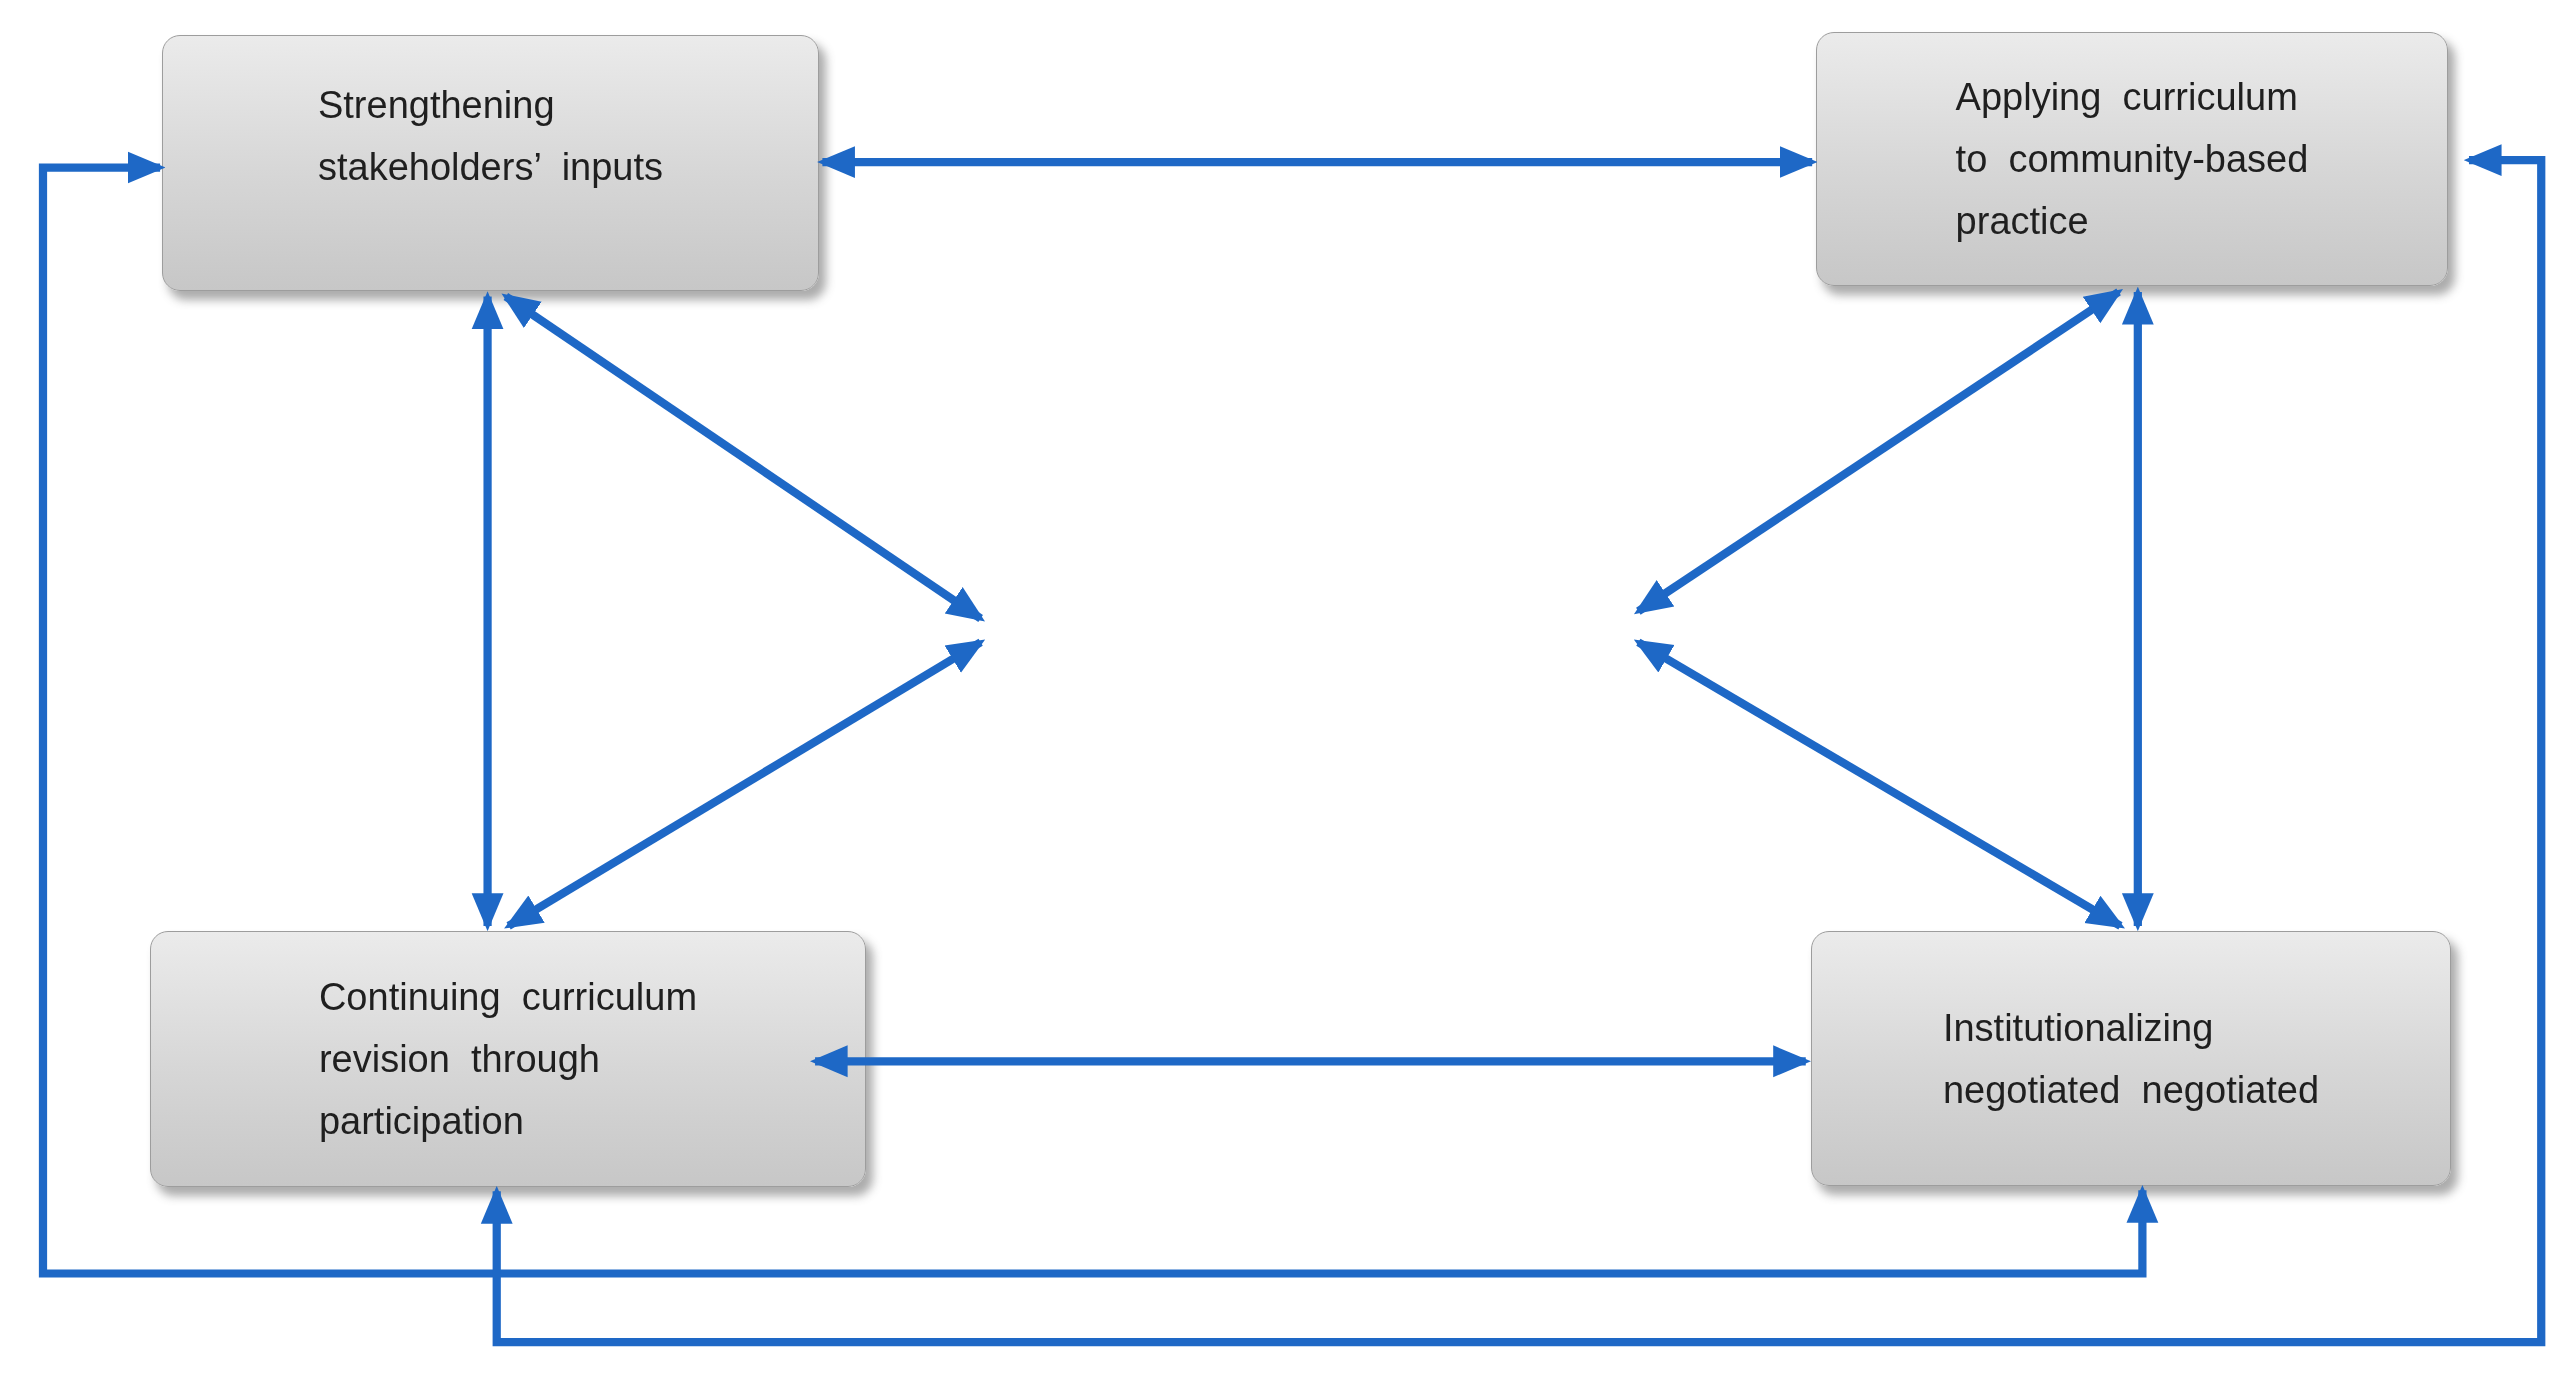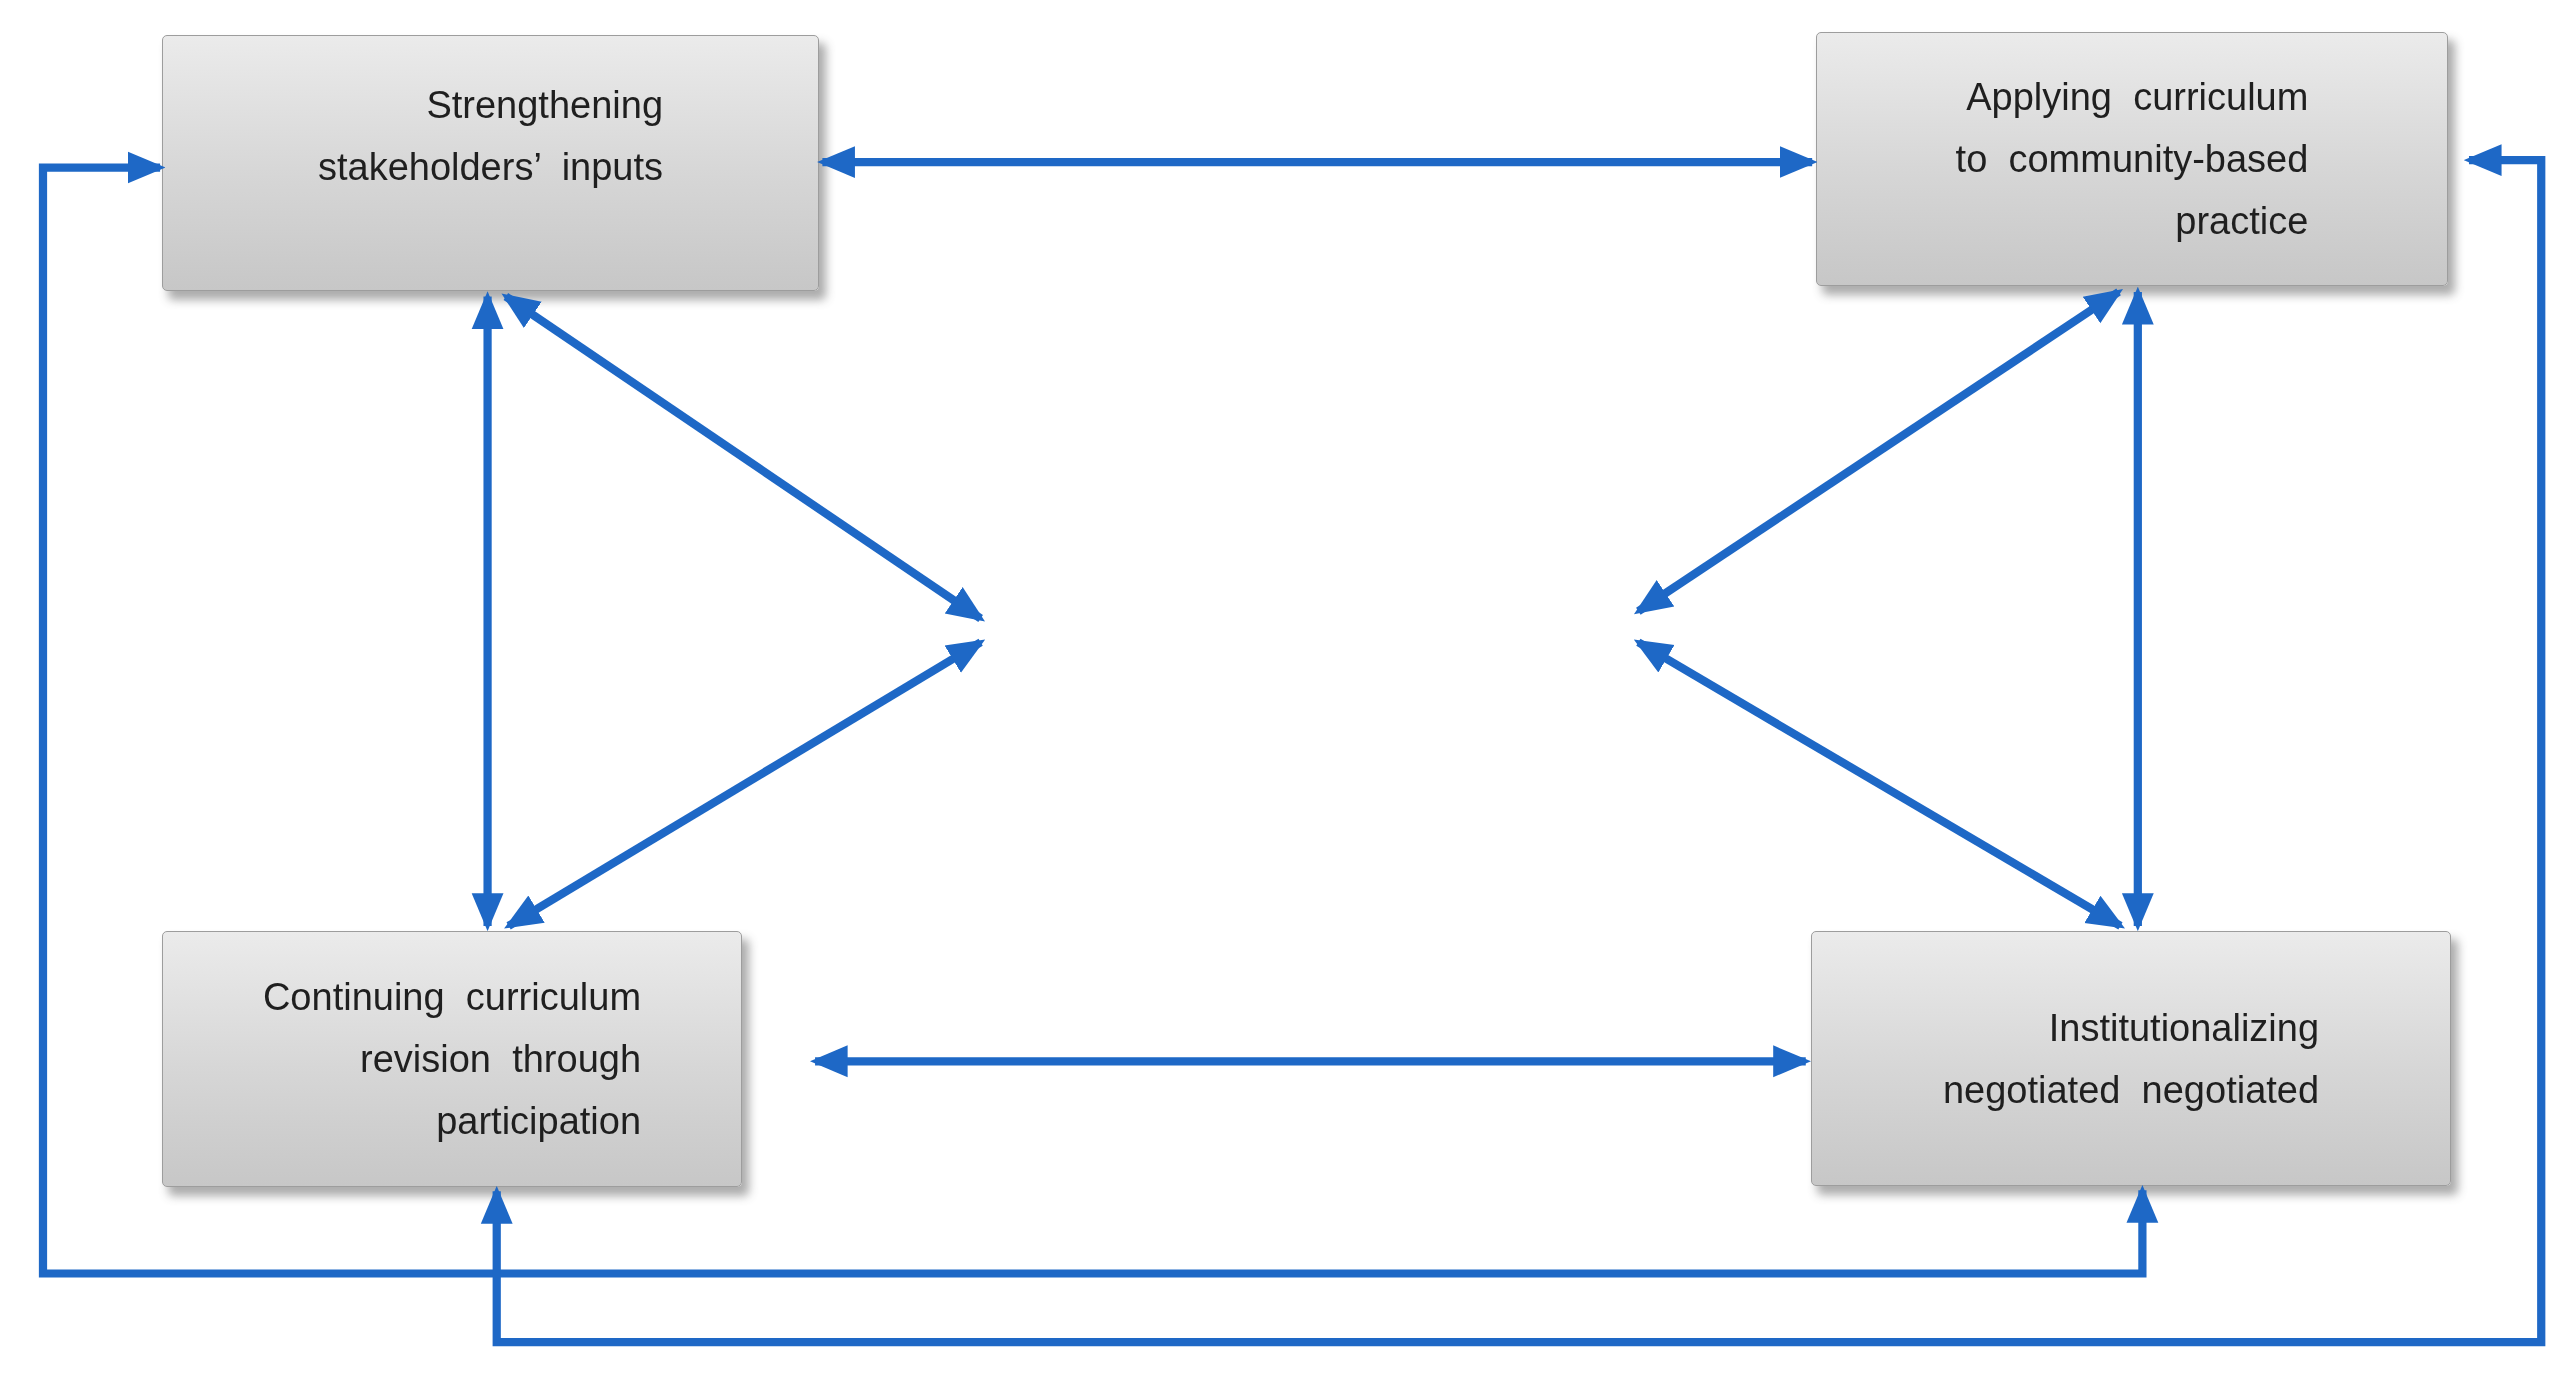--- a/index.html
+++ b/index.html
@@ -28,36 +28,36 @@
     stroke:var(--arrow);
     stroke-width:9;
     fill:none;
     stroke-linejoin:miter;
   }
   .arrowhead-glyph{fill:var(--arrow);}
   .node{
     position:absolute;
     box-sizing:border-box;
     display:flex;align-items:center;justify-content:center;
-    text-align:right;
+    text-align:left;
     background:linear-gradient(180deg,var(--box-top) 0%,var(--box-mid) 55%,var(--box-bot) 100%);
     border:1.8px solid var(--box-border);
-    border-radius:5px;
+    border-radius:18px;
     box-shadow:6.4px 8.2px 9.1px rgba(70,70,70,.45);
     color:var(--ink);
     font-size:38px;
     line-height:62px;
     white-space:pre-line;
     word-spacing:.28em;
     z-index:1;
   }
   .node--top-left{left:162px;top:35px;width:657px;height:256px;align-items:flex-start;padding-top:38px;}
   .node--top-right{left:1816px;top:32px;width:632px;height:254px;}
   .node--center{left:986px;top:469px;width:647px;height:258px;font-weight:700;color:#262626;}
-  .node--bottom-left{left:162px;top:931px;width:580px;height:256px;}
+  .node--bottom-left{left:150px;top:931px;width:716px;height:256px;}
   .node--bottom-right{left:1811px;top:931px;width:640px;height:255px;}
 </style>
 </head>
 <body>
 
 <div class="stage">
 
   <div class="node node--top-left">Strengthening
 stakeholders’ inputs</div>
 

